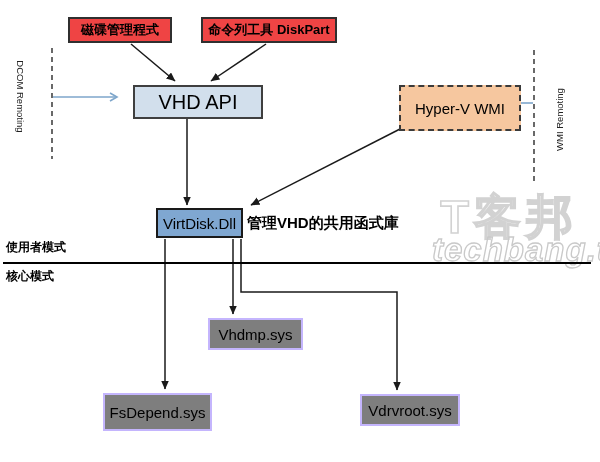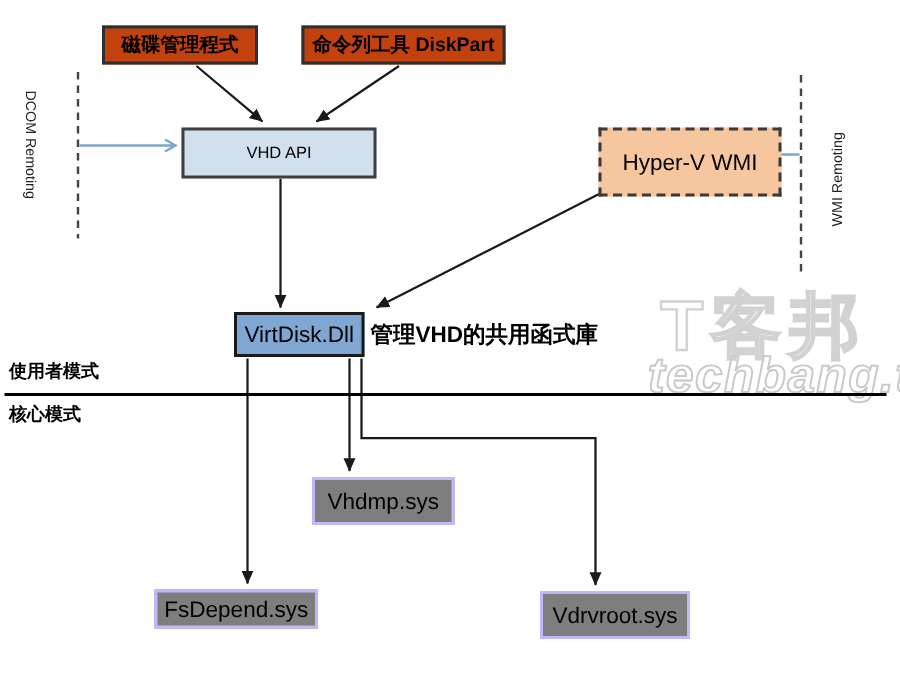--- a/index.html
+++ b/index.html
@@ -3,22 +3,22 @@
 <meta charset="utf-8">
 <style>
   html,body{margin:0;padding:0;background:#fff;}
   #canvas{
     position:relative;width:600px;height:462px;background:#ffffff;overflow:hidden;
     font-family:"Liberation Sans","DejaVu Sans",sans-serif;color:#000;
   }
   .abs{position:absolute;box-sizing:border-box;}
   
   .node{display:flex;align-items:center;justify-content:center;text-align:center;}
-  .tool-box{background:#c2410c;border:2px solid #2f2f2f;font-size:13px;font-weight:bold;}
-  .api-box{background:#d2dfec;border:2px solid #3f3f3f;font-size:11px;}
+  .tool-box{background:#ef4444;border:2px solid #2f2f2f;font-size:13px;font-weight:bold;}
+  .api-box{background:#d2dfec;border:2px solid #3f3f3f;font-size:20px;margin-left:12px;}
   .wmi-box{background:#f6c79f;border:2px dashed #3a3a3a;font-size:15px;}
   .virtdisk-box{background:#7fa7d1;border:2px solid #1a1a1a;font-size:15px;}
   .driver-box{background:#7e7e7e;border:2px solid #c4b5fd;font-size:15px;}
   
   .note{font-size:15px;font-weight:bold;white-space:nowrap;}
   .mode-label{font-size:12px;font-weight:bold;white-space:nowrap;}
   .side-label{font-size:9.5px;color:#222;white-space:nowrap;text-align:center;}
   .rot-cw{transform:rotate(90deg);}
   .rot-ccw{transform:rotate(-90deg);}
   
@@ -70,19 +70,19 @@
   <div class="abs node wmi-box" style="left:399px;top:85px;width:122px;height:46px;">Hyper-V WMI</div>
 
   <div class="abs node virtdisk-box" style="left:156px;top:208px;width:87px;height:30px;">VirtDisk.Dll</div>
   <div class="abs note" style="left:247px;top:214px;">管理VHD的共用函式庫</div>
 
   <div class="abs mode-label" style="left:6px;top:239px;">使用者模式</div>
   <div class="abs mode-line" style="left:3px;top:262px;width:588px;"></div>
   <div class="abs mode-label" style="left:6px;top:268px;">核心模式</div>
 
   <div class="abs node driver-box" style="left:208px;top:318px;width:95px;height:32px;">Vhdmp.sys</div>
-  <div class="abs node driver-box" style="left:103px;top:393px;width:109px;height:26px;">FsDepend.sys</div>
+  <div class="abs node driver-box" style="left:103px;top:393px;width:109px;height:38px;">FsDepend.sys</div>
   <div class="abs node driver-box" style="left:360px;top:394px;width:100px;height:32px;text-align:right;">Vdrvroot.sys</div>
 
   <div class="abs side-label rot-cw" style="left:-25px;top:91px;width:90px;">DCOM Remoting</div>
   <div class="abs side-label rot-ccw" style="left:513px;top:114px;width:92px;">WMI Remoting</div>
 
 </div>
 
 </body></html>

